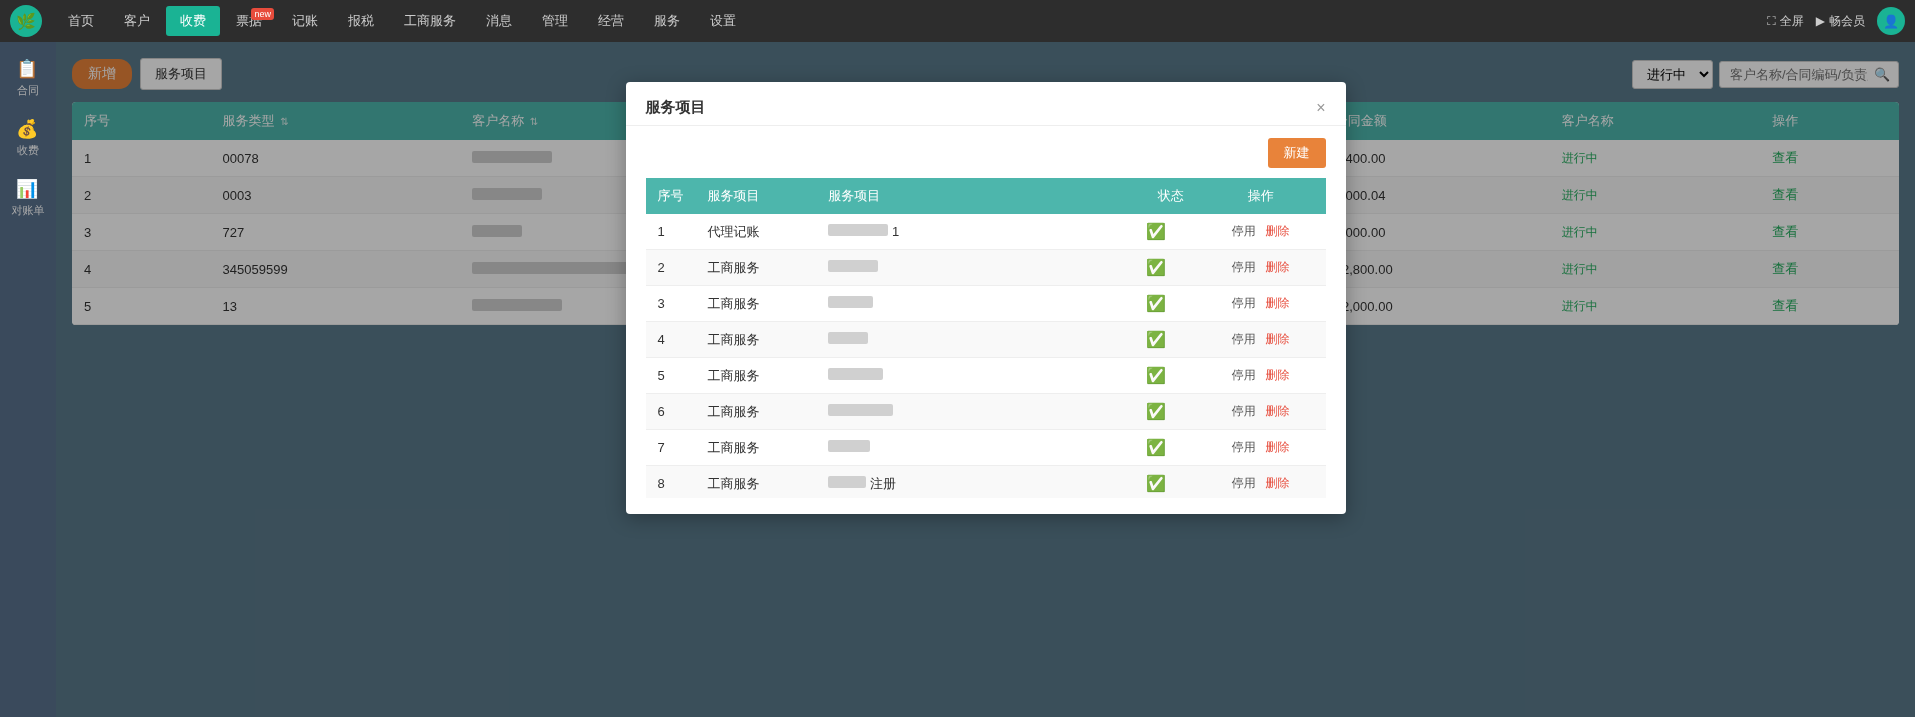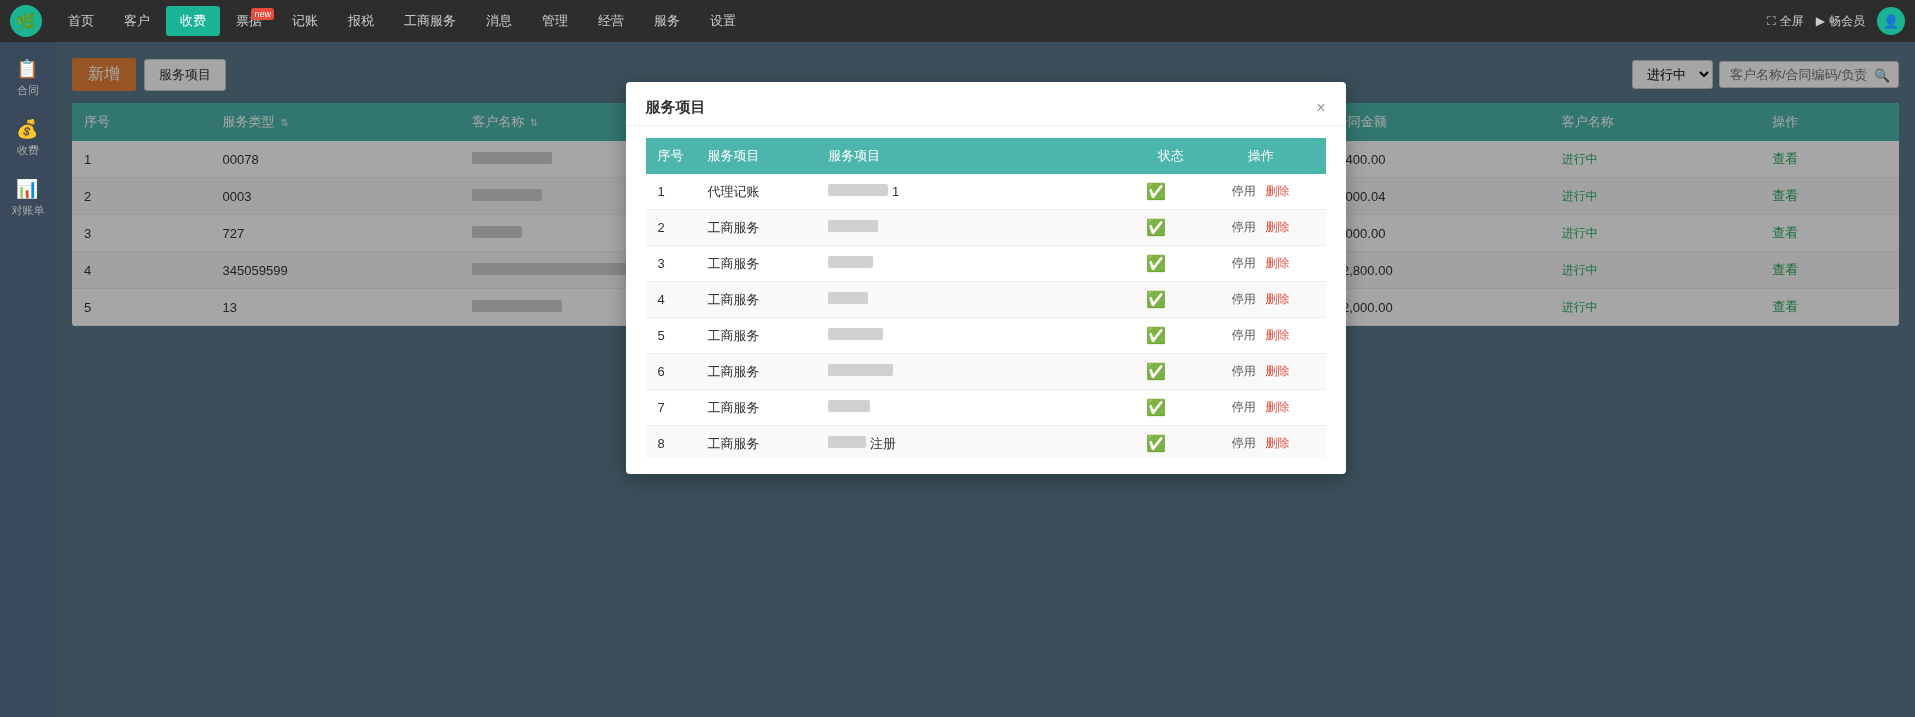--- a/index.html
+++ b/index.html
@@ -73,21 +73,21 @@
       position: relative;
       overflow: hidden;
     }
 
     
     .toolbar {
       display: flex; align-items: center; gap: 8px; margin-bottom: 12px;
     }
     .btn-new {
       background: #e8833a; color: white; border: none; padding: 6px 16px;
-      border-radius: 3px; cursor: pointer; font-size: 16px; text-align: center;
+      border-radius: 13px; cursor: pointer; font-size: 14px; text-align: center;
     }
     .btn-service {
       background: white; color: #333; border: 1px solid #ccc; padding: 6px 14px;
       border-radius: 3px; cursor: pointer; font-size: 13px;
     }
     .toolbar-right {
       margin-left: auto; display: flex; align-items: center; gap: 6px;
     }
     .status-select {
       border: 1px solid #ccc; padding: 5px 10px; border-radius: 3px;
@@ -327,20 +327,23 @@
       </tbody>
     </table>
 
     <div class="overlay">
       <div class="modal">
         <div class="modal-header">
           <span class="modal-title">服务项目</span>
           <span class="modal-close">×</span>
         </div>
         <div class="modal-body">
+          <div class="modal-toolbar">
+            <button class="btn-modal-new">新建</button>
+          </div>
           <div class="modal-scroll">
             <table class="modal-table">
               <thead>
                 <tr>
                   <th style="width:50px">序号</th>
                   <th>服务项目</th>
                   <th style="width:300px">服务项目</th>
                   <th style="text-align:right">状态</th>
                   <th style="text-align:center">操作</th>
                 </tr>

